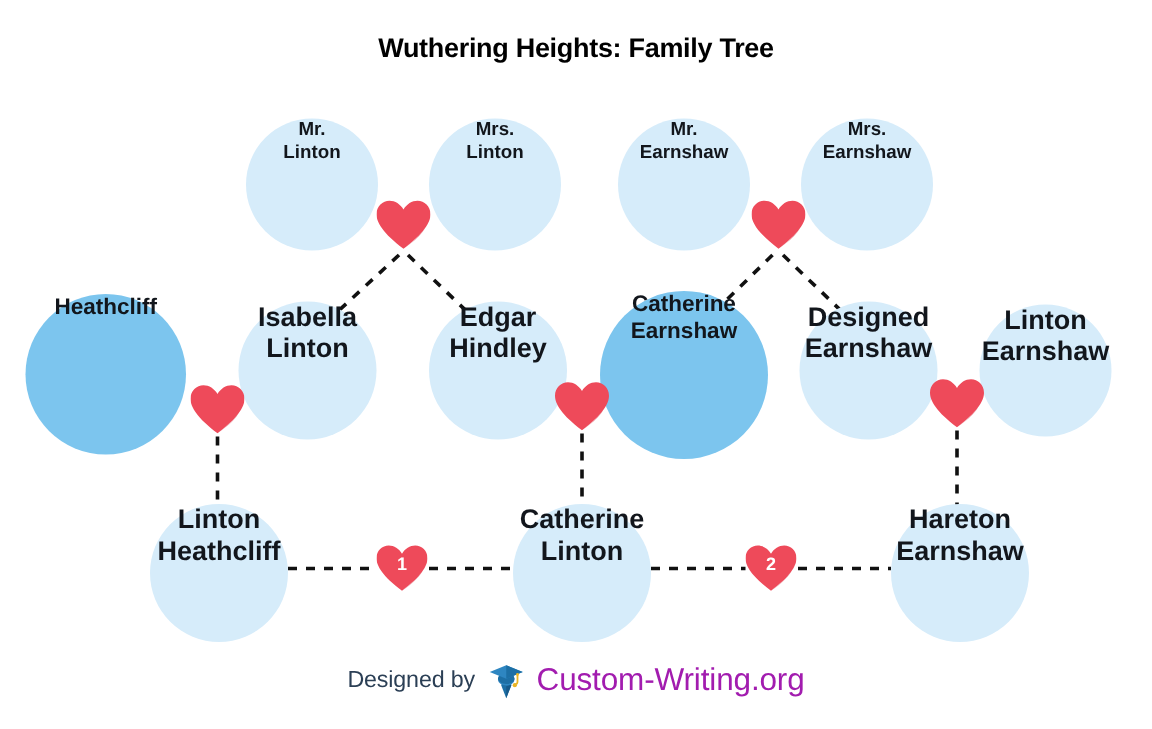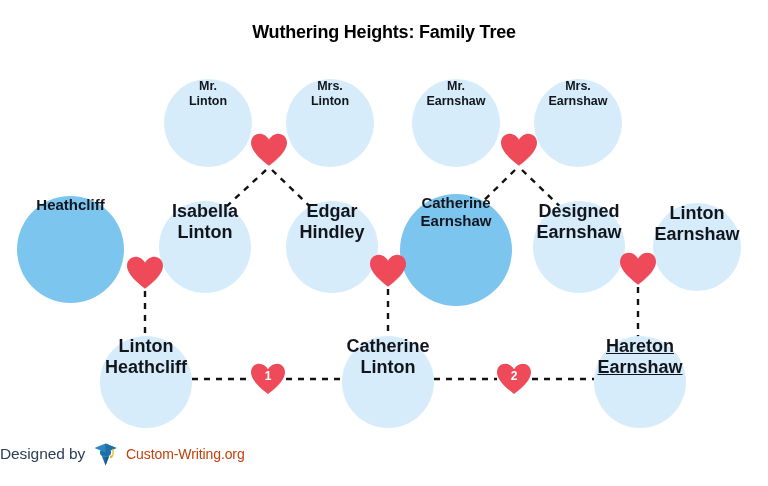--- a/index.html
+++ b/index.html
@@ -80,31 +80,31 @@
     line-height: 1;
     pointer-events: none;
   }
 
   
   #footer {
     position: absolute;
     left: 0; bottom: 20px; width: 768px;
     display: flex;
     align-items: center;
-    justify-content: flex-start;
+    justify-content: center;
     gap: 9px;
   }
   #footer .txt {
     font-size: 15.5px;
     color: #2b3f55;
     letter-spacing: -0.1px;
   }
   #footer .brand {
-    font-size: 14px;
-    color: #c2410c;
+    font-size: 21px;
+    color: #a21caf;
     letter-spacing: -0.1px;
   }
   #logo { width: 23px; height: 25px; display: block; }
 </style>
 </head>
 <body>
 
 <div id="stage">
 
   <div id="title">Wuthering Heights: Family Tree</div>
@@ -181,21 +181,21 @@
   <div class="node mid" style="left:100px; top:336px; width:92px; height:92px;">
     <span class="label">Linton
 Heathcliff</span>
   </div>
 
   <div class="node mid" style="left:342px; top:336px; width:92px; height:92px;">
     <span class="label">Catherine
 Linton</span>
   </div>
 
-  <div class="node mid" style="left:594px; top:336px; width:92px; height:92px;text-decoration:underline;">
+  <div class="node mid" style="left:594px; top:336px; width:92px; height:92px;">
     <span class="label">Hareton
 Earnshaw</span>
   </div>
 
   <div class="heart" style="left:251px; top:132px; width:36px; height:36px;">
     <svg viewBox="0 0 32 30" width="36" height="36">
       <path d="M16 29 C 4 20 0 13.5 0 8.6 C 0 3.8 3.6 0.6 7.7 0.6 C 11 0.6 14.2 2.6 16 5.8 C 17.8 2.6 21 0.6 24.3 0.6 C 28.4 0.6 32 3.8 32 8.6 C 32 13.5 28 20 16 29 Z" fill="#ee4a5a"></path>
       <path d="M16 29 C 22 24.6 26.5 20.2 29 16.3 C 27.4 19.8 23.2 24.2 16 29 Z" fill="#d23b4c" opacity="0.45"></path>
     </svg>
     <span class="num"></span>

